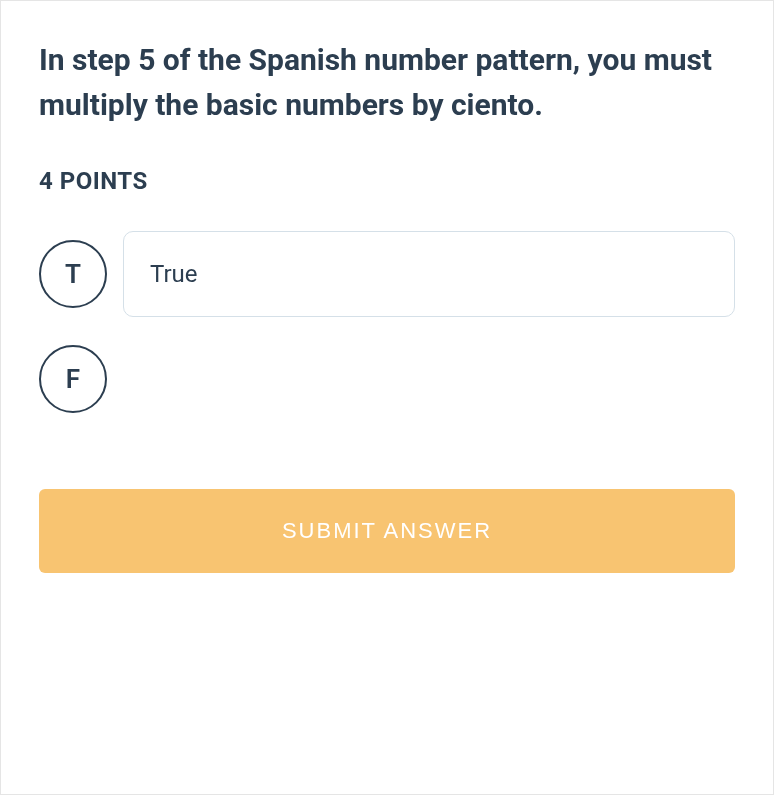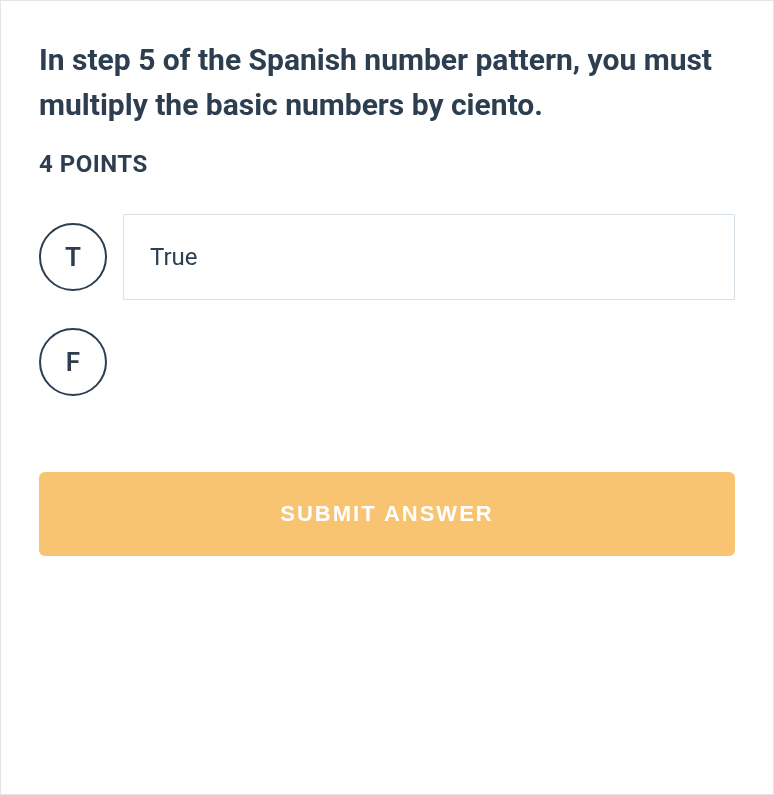--- a/index.html
+++ b/index.html
@@ -13,21 +13,21 @@
       height: 795px;
       background: #ffffff;
       padding: 36px 38px;
       border: 1px solid #e5e5e5;
     }
     .question-text {
       font-size: 30px;
       font-weight: 700;
       color: #2c3e50;
       line-height: 1.5;
-      margin-bottom: 23px;
+      margin-bottom: 40px;
     }
     .points-label {
       font-size: 24px;
       font-weight: 700;
       color: #2c3e50;
       margin-bottom: 36px;
       letter-spacing: 0.5px;
     }
     .option-row {
       display: flex;
@@ -47,38 +47,38 @@
       font-weight: 600;
       color: #2c3e50;
       flex-shrink: 0;
       cursor: pointer;
       background: #ffffff;
     }
     .option-box {
       flex: 1;
       height: 86px;
       border: 1px solid #d5e0e8;
-      border-radius: 1px;
+      border-radius: 10px;
       display: flex;
       align-items: center;
       padding: 0 26px;
       font-size: 24px;
       color: #2c3e50;
       cursor: pointer;
       background: #ffffff;
     }
     .submit-button {
       width: 100%;
       height: 84px;
       background: #f8c471;
       border: none;
       border-radius: 6px;
       color: #ffffff;
       font-size: 22px;
-      font-weight: 700;
+      font-weight: 400;
       letter-spacing: 2px;
       cursor: pointer;
       margin-top: 48px;
     }
   </style>
 </head>
 <body>
 
 
 

